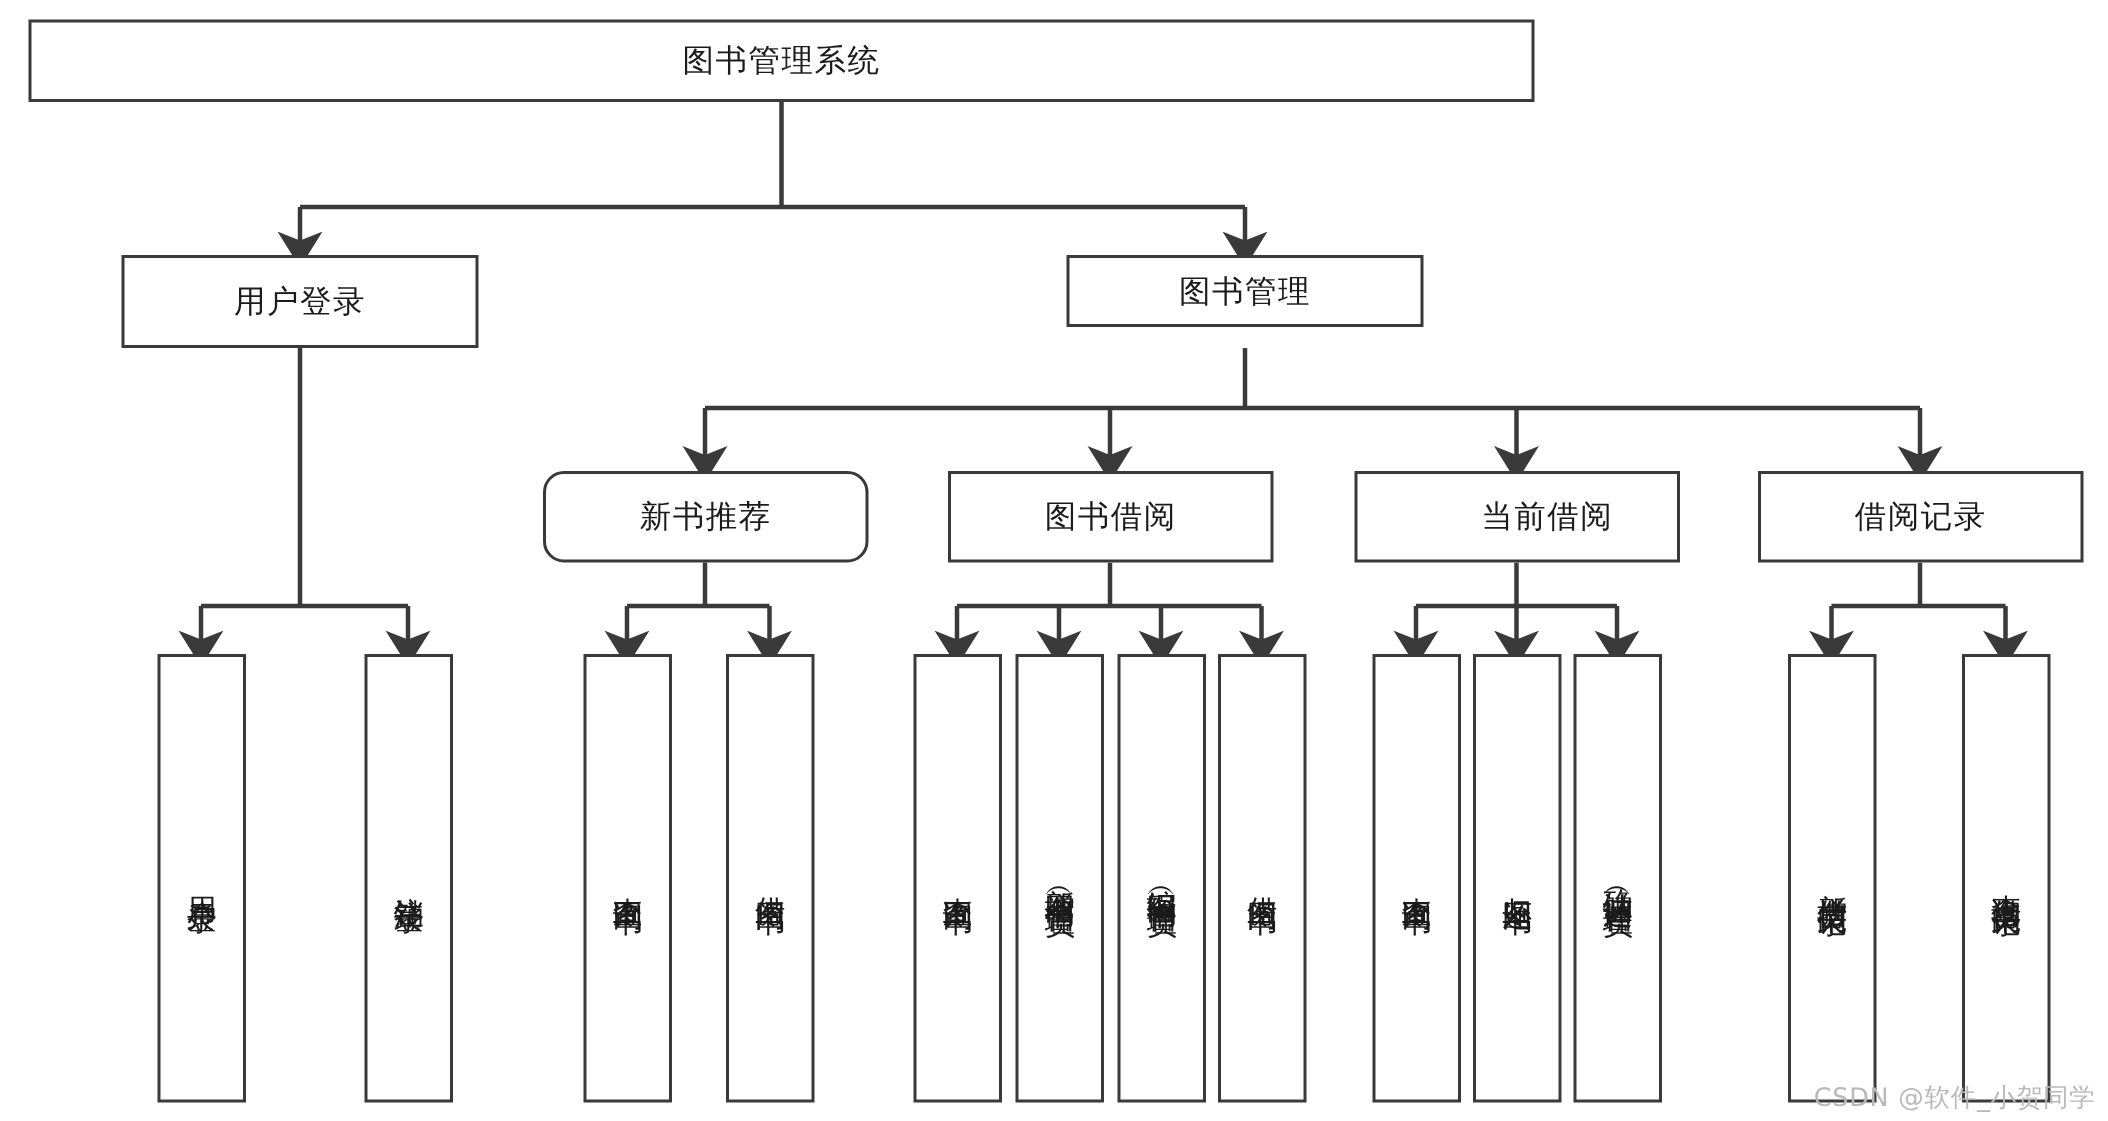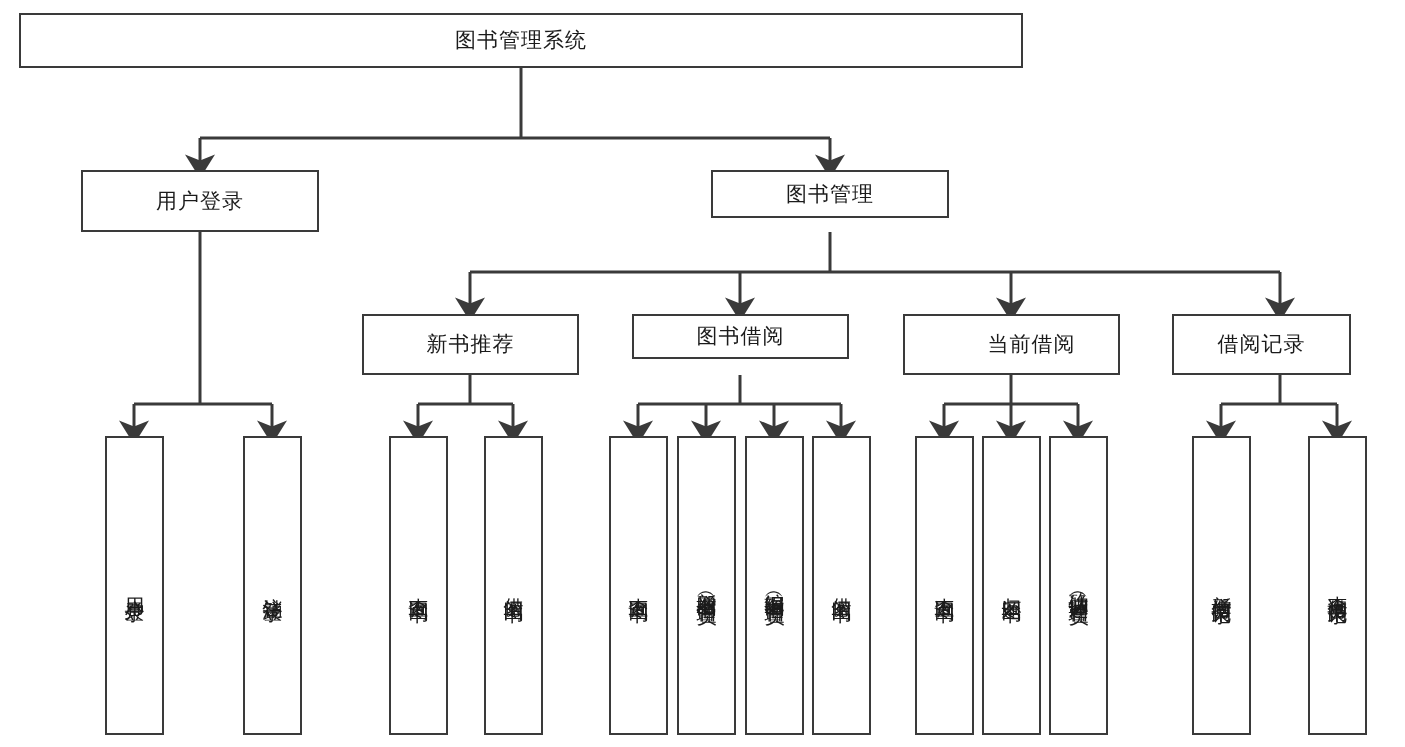--- a/index.html
+++ b/index.html
@@ -128,33 +128,33 @@
   </div>
 
   <div class="node horiz" style="left:81px; top:170px; width:238px; height:62px;">
     <span class="label">用户登录</span>
   </div>
 
   <div class="node horiz" style="left:711px; top:170px; width:238px; height:48px;">
     <span class="label">图书管理</span>
   </div>
 
-  <div class="node horiz" style="left:362px; top:314px; width:217px; height:61px;">
+  <div class="node horiz" style="left:362px; top:314px; width:217px; height:61px;border-radius:14px;">
     <span class="label">新书推荐</span>
   </div>
 
-  <div class="node horiz" style="left:632px; top:314px; width:217px; height:45px;">
+  <div class="node horiz" style="left:632px; top:314px; width:217px; height:61px;">
     <span class="label">图书借阅</span>
   </div>
 
   <div class="node horiz" style="left:903px; top:314px; width:217px; height:61px;padding-left:40px;">
     <span class="label">当前借阅</span>
   </div>
 
-  <div class="node horiz" style="left:1172px; top:314px; width:179px; height:61px;">
+  <div class="node horiz" style="left:1172px; top:314px; width:217px; height:61px;">
     <span class="label">借阅记录</span>
   </div>
 
   <div class="node vert" style="left:105px; top:436px; width:59px; height:299px;">
     <span class="label">用户登录</span>
   </div>
 
   <div class="node vert" style="left:243px; top:436px; width:59px; height:299px;">
     <span class="label">注销登录</span>
   </div>
@@ -196,14 +196,15 @@
   </div>
 
   <div class="node vert" style="left:1192px; top:436px; width:59px; height:299px;">
     <span class="label">新增借阅记录</span>
   </div>
 
   <div class="node vert" style="left:1308px; top:436px; width:59px; height:299px;">
     <span class="label">查询借阅记录</span>
   </div>
 
+  <div class="watermark">CSDN @软件_小贺同学</div>
 
 </div>
 
 </body></html>

